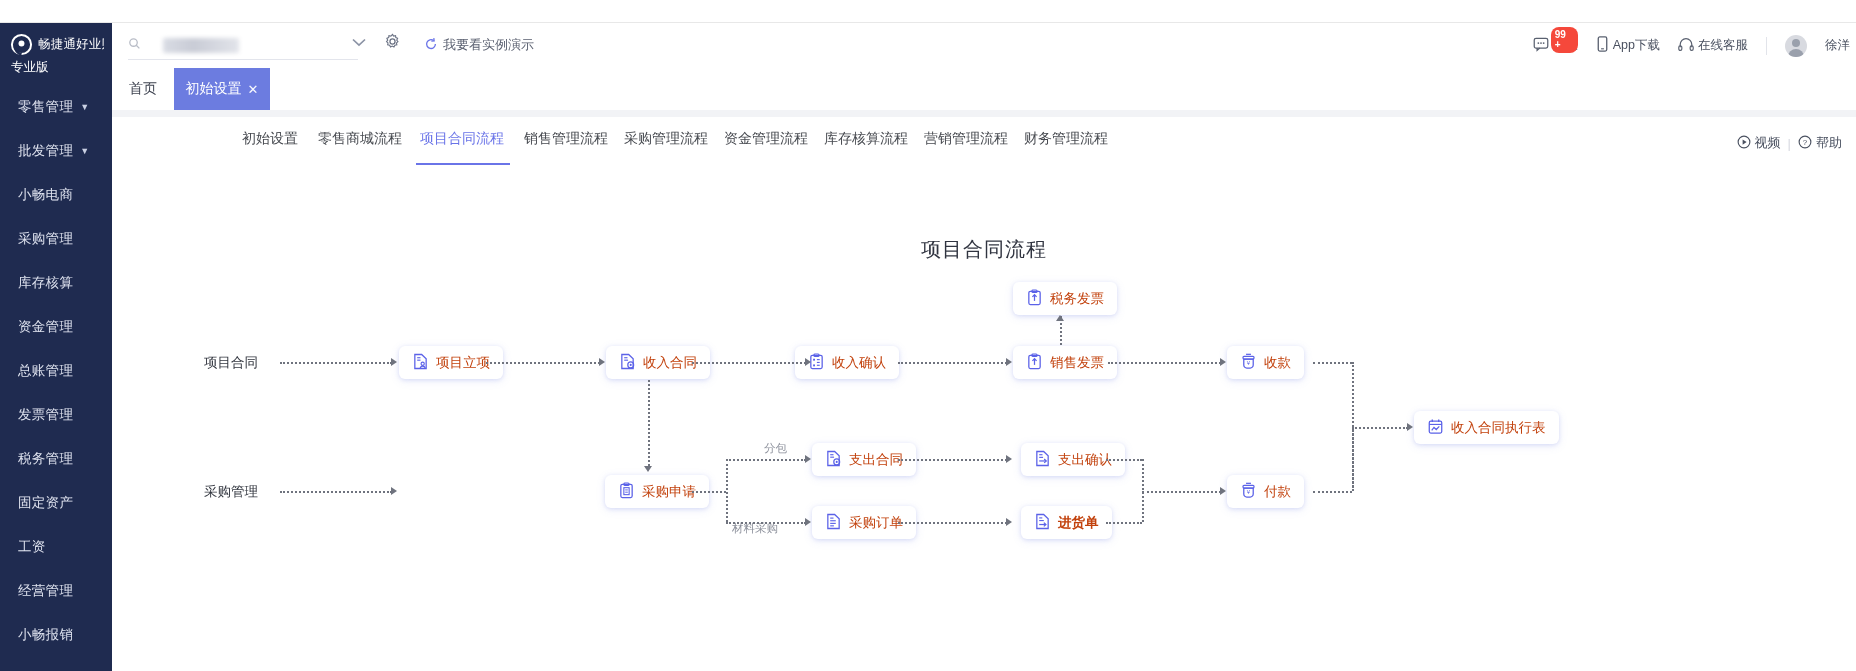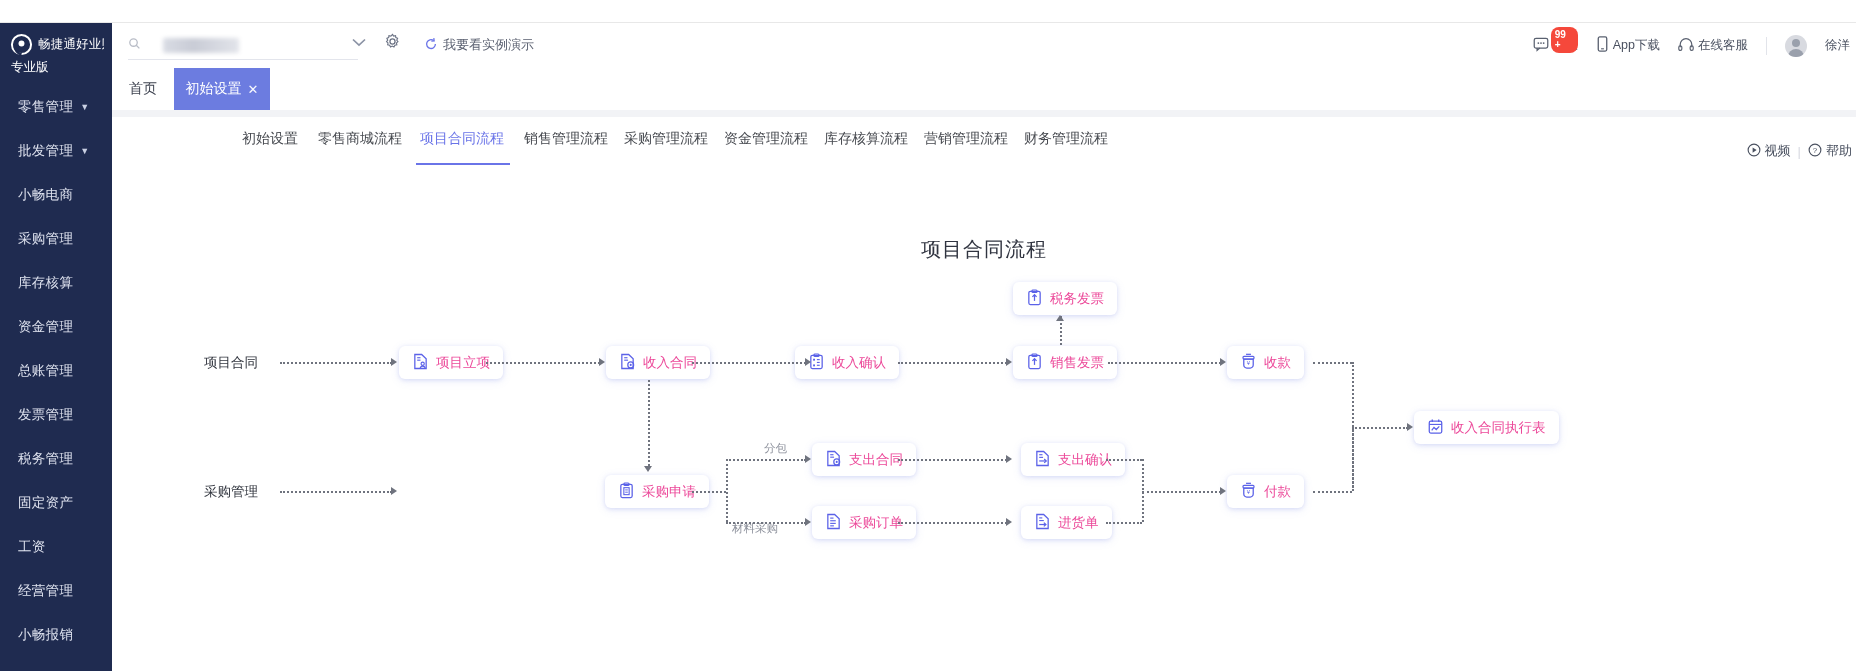--- a/index.html
+++ b/index.html
@@ -52,21 +52,21 @@
   .tools { position:absolute; right:0; top:17px; display:flex; align-items:center; gap:7px; font-size:13px; color:#4a5160; }
   .tool { display:flex; align-items:center; gap:4px; cursor:pointer; }
   .tool-sep { color:#d7d9e0; }
 
   .diagram-title { position:absolute; left:0; top:119px; width:1744px; text-align:center; font-size:20px; color:#303440; letter-spacing:1px; }
 
   
   .node { position:absolute; height:33px; background:#fff; border-radius:6px;
           box-shadow:0 1px 4px rgba(108,124,224,.20), 0 2px 10px rgba(108,124,224,.13);
           display:flex; align-items:center; gap:7px; padding:0 13px; cursor:pointer; white-space:nowrap; }
-  .node .lbl { font-size:13.5px; color:#ec4899; }
+  .node .lbl { font-size:13.5px; color:#c2410c; }
   .node svg { flex:0 0 17px; }
   .rowlabel { position:absolute; font-size:13.5px; color:#32363f; white-space:nowrap; }
   .edgelabel { position:absolute; font-size:11.5px; color:#8d919c; white-space:nowrap; }
 
   
   .hline { position:absolute; height:0; border-top:2px dotted #6f737e; }
   .vline { position:absolute; width:0; border-left:2px dotted #6f737e; }
   .arrowR { position:absolute; width:0; height:0; border-left:6px solid #6f737e; border-top:4px solid transparent; border-bottom:4px solid transparent; }
   .arrowD { position:absolute; width:0; height:0; border-top:6px solid #6f737e; border-left:4px solid transparent; border-right:4px solid transparent; }
   .arrowU { position:absolute; width:0; height:0; border-bottom:6px solid #6f737e; border-left:4px solid transparent; border-right:4px solid transparent; }
@@ -223,21 +223,21 @@
         <div class="stab active" style="left: 308px;">项目合同流程</div>
         <div class="stab-underline" style="left: 304px; width: 94px;"></div>
         <div class="stab" style="left: 412px;">销售管理流程</div>
         <div class="stab" style="left: 512px;">采购管理流程</div>
         <div class="stab" style="left: 612px;">资金管理流程</div>
         <div class="stab" style="left: 712px;">库存核算流程</div>
         <div class="stab" style="left: 812px;">营销管理流程</div>
         <div class="stab" style="left: 912px;">财务管理流程</div>
       </div>
 
-    <div class="tools" style="right:4px;margin-top:8px;">
+    <div class="tools" style="right:14px;">
       <div class="tool">
         <span>
           <svg width="14" height="14" viewBox="0 0 16 16">
               <circle cx="8" cy="8" r="6.7" fill="none" stroke="#4a5160" stroke-width="1.3"></circle>
               <polygon points="6.4,5 11,8 6.4,11" fill="#4a5160"></polygon>
             </svg>
         </span>
         <span>视频</span>
       </div>
       <span class="tool-sep">|</span>
@@ -357,21 +357,21 @@
         <div class="node" style="left: 700px; top: 389px;">
           <span><svg width="17" height="17" viewBox="0 0 18 18">
               <path d="M3 1.6 h7.2 L15 6.2 V16.4 H3 Z" fill="none" stroke="#5b62e8" stroke-width="1.35"></path>
               <line x1="5.5" y1="5.4" x2="9" y2="5.4" stroke="#5b62e8" stroke-width="1.2"></line>
               <line x1="5.5" y1="8.2" x2="11.4" y2="8.2" stroke="#5b62e8" stroke-width="1.2"></line>
               <line x1="5.5" y1="11" x2="11.4" y2="11" stroke="#5b62e8" stroke-width="1.2"></line>
               <line x1="5.5" y1="13.6" x2="9.4" y2="13.6" stroke="#5b62e8" stroke-width="1.2"></line>
             </svg></span>
           <span class="lbl">采购订单</span>
         </div>
-        <div class="node" style="left: 909px; top: 389px;">
+        <div class="node" style="left: 909px; top: 389px; font-weight: bold;">
           <span><svg width="17" height="17" viewBox="0 0 18 18">
               <path d="M3 1.6 h7.2 L15 6.2 V16.4 H3 Z" fill="none" stroke="#5b62e8" stroke-width="1.35"></path>
               <line x1="5.5" y1="5.2" x2="8.8" y2="5.2" stroke="#5b62e8" stroke-width="1.2"></line>
               <line x1="5.5" y1="8" x2="10.4" y2="8" stroke="#5b62e8" stroke-width="1.2"></line>
               <line x1="5.5" y1="12.2" x2="12.2" y2="12.2" stroke="#5b62e8" stroke-width="1.3"></line>
               <polyline points="10.4,10.2 12.6,12.2 10.4,14.2" fill="none" stroke="#5b62e8" stroke-width="1.3"></polyline>
             </svg></span>
           <span class="lbl">进货单</span>
         </div>
         <div class="node" style="left: 1115px; top: 358px;">

